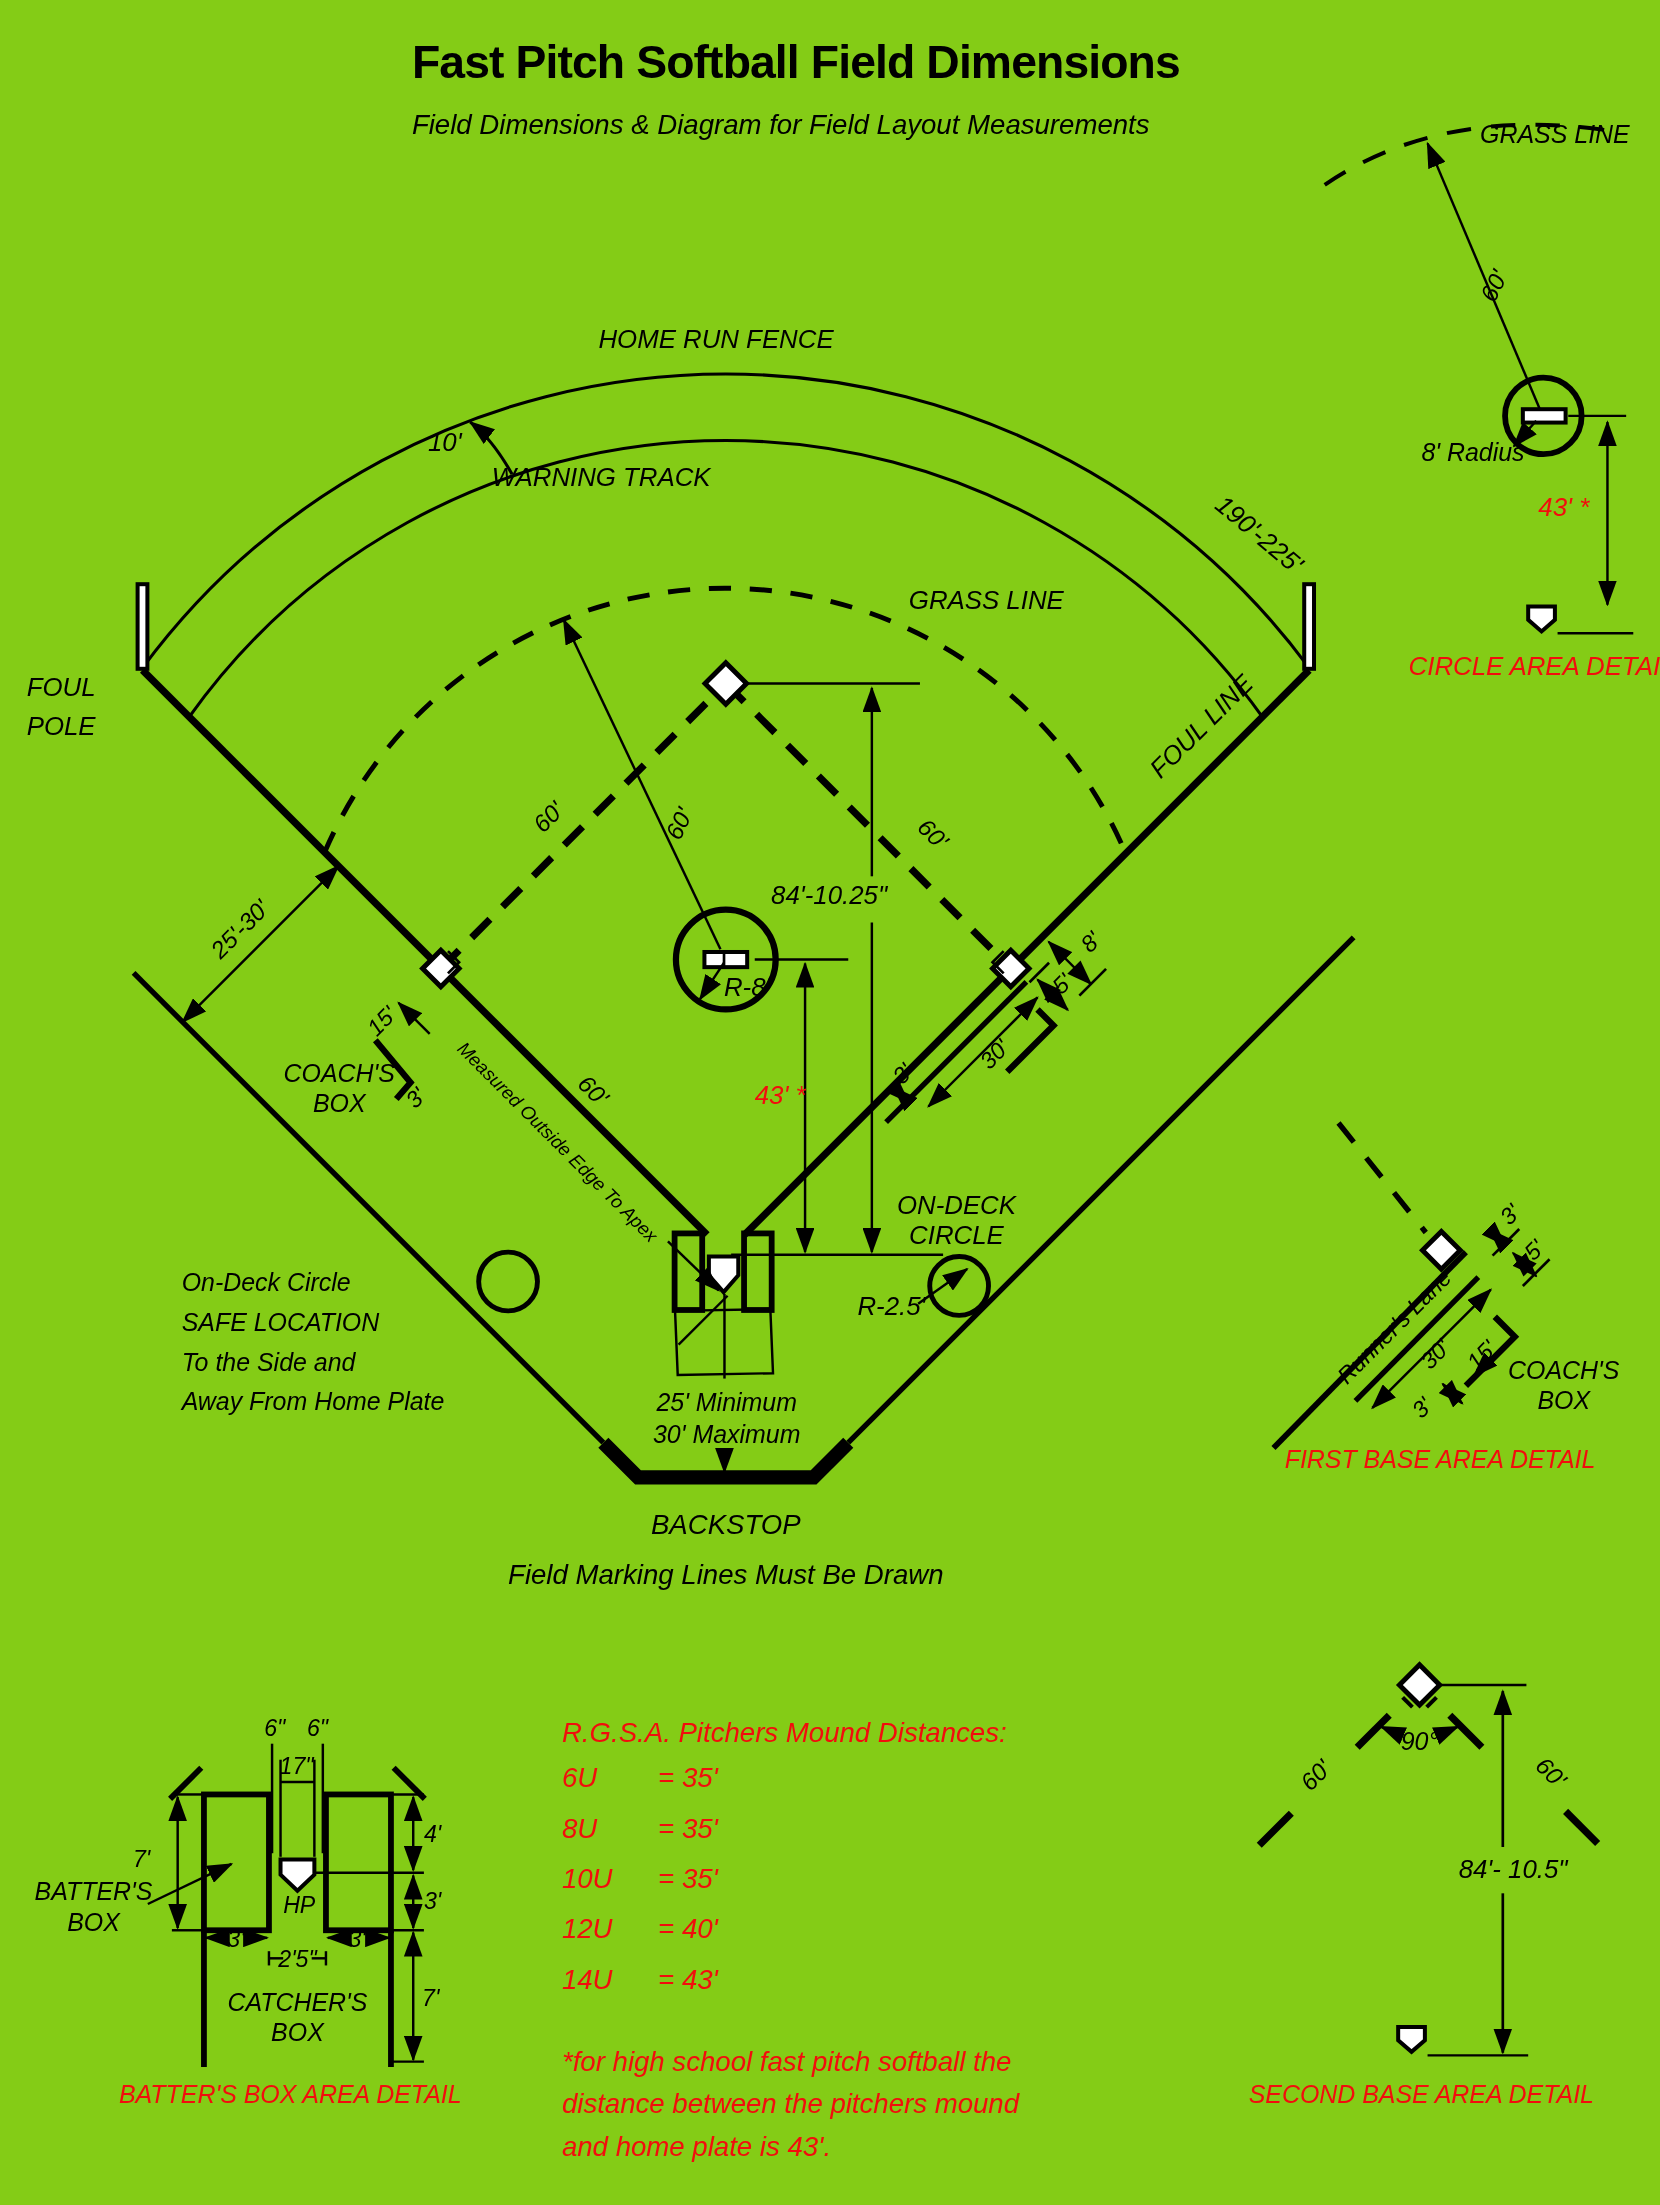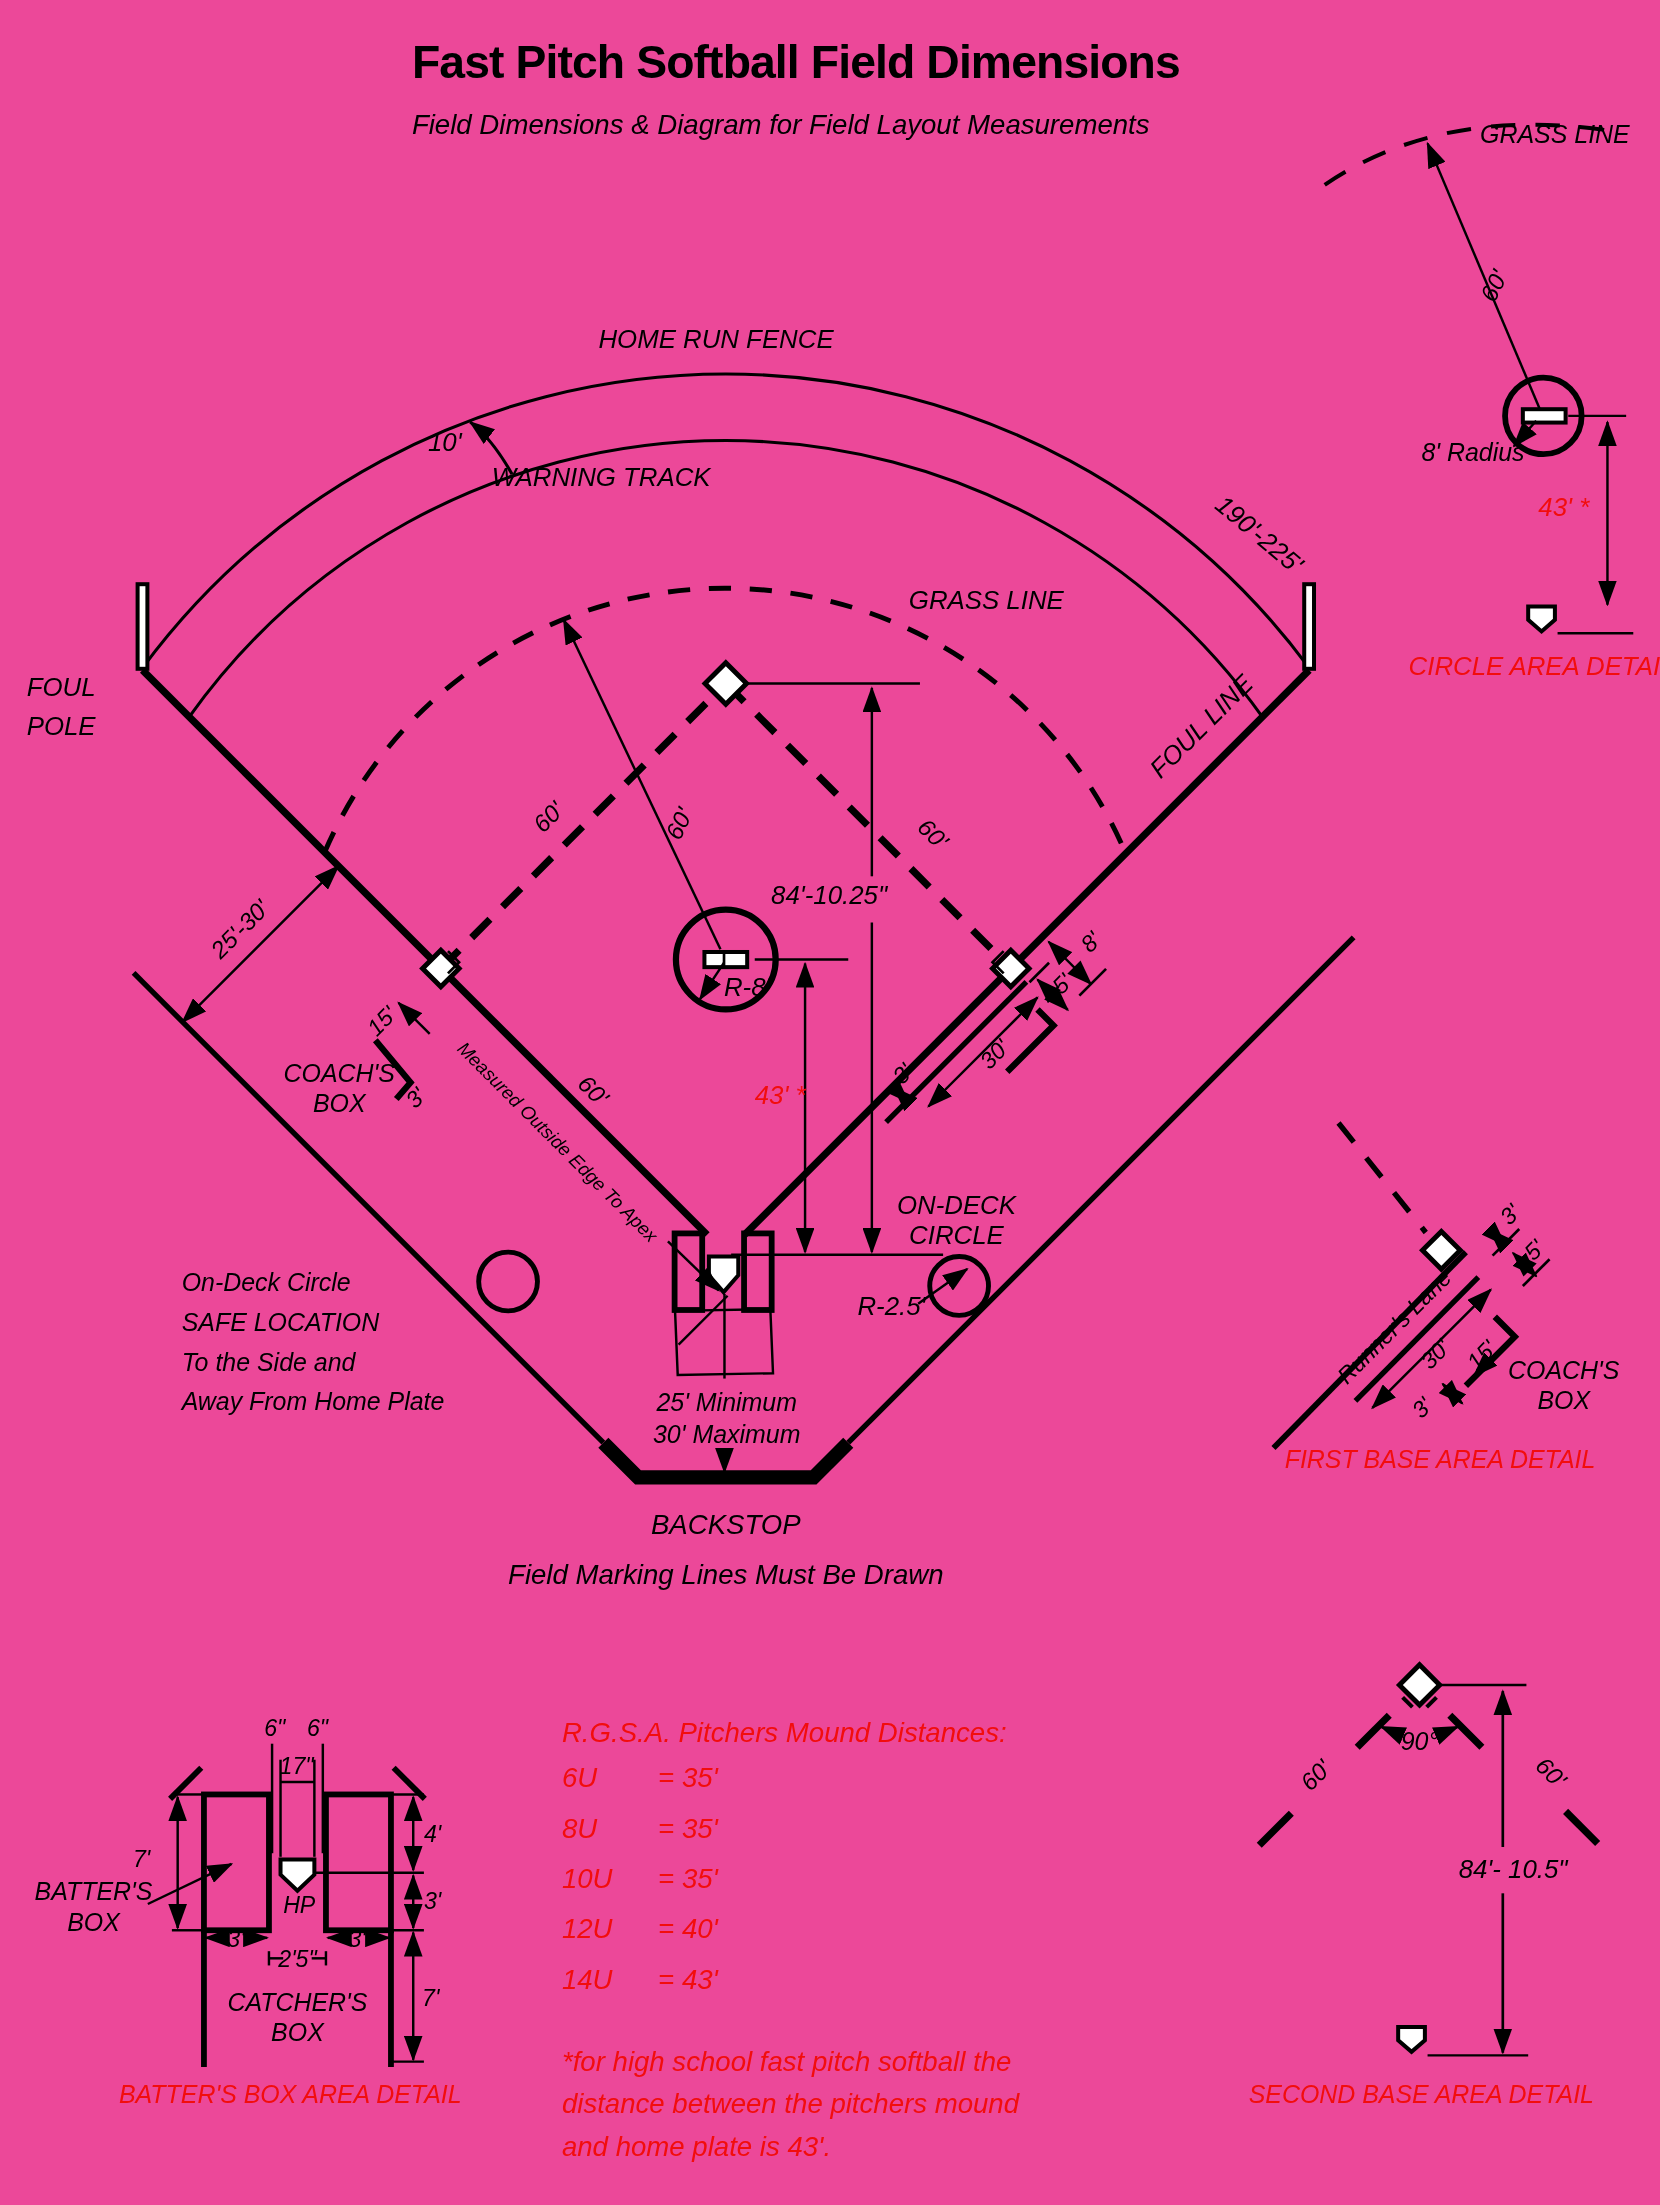--- a/index.html
+++ b/index.html
@@ -1,16 +1,16 @@
 <!DOCTYPE html>
 <html style="--accent: #f20d0d;font-size:7.1px"><head>
 <meta charset="utf-8">
 <style>
   html,body{margin:0;padding:0;background:#fff;}
-  .wrap{position:relative;width:1660px;height:2205px;background:#ec4899;overflow:hidden;}
+  .wrap{position:relative;width:1660px;height:2205px;background:#84cc16;overflow:hidden;}
   svg{position:absolute;left:0;top:0;}
   text{fill:#000;font-family:"Liberation Sans",sans-serif;font-style:italic;}
   .ttl{font-style:normal;font-weight:bold;font-size:104px;letter-spacing:-2px;}
   .sub{font-size:62px;}
   .t62{font-size:62px;}
   .t58{font-size:58px;}
   .t56{font-size:56px;}
   .t54{font-size:54px;}
   .t52{font-size:52px;}
   .t42{font-size:42px;}

